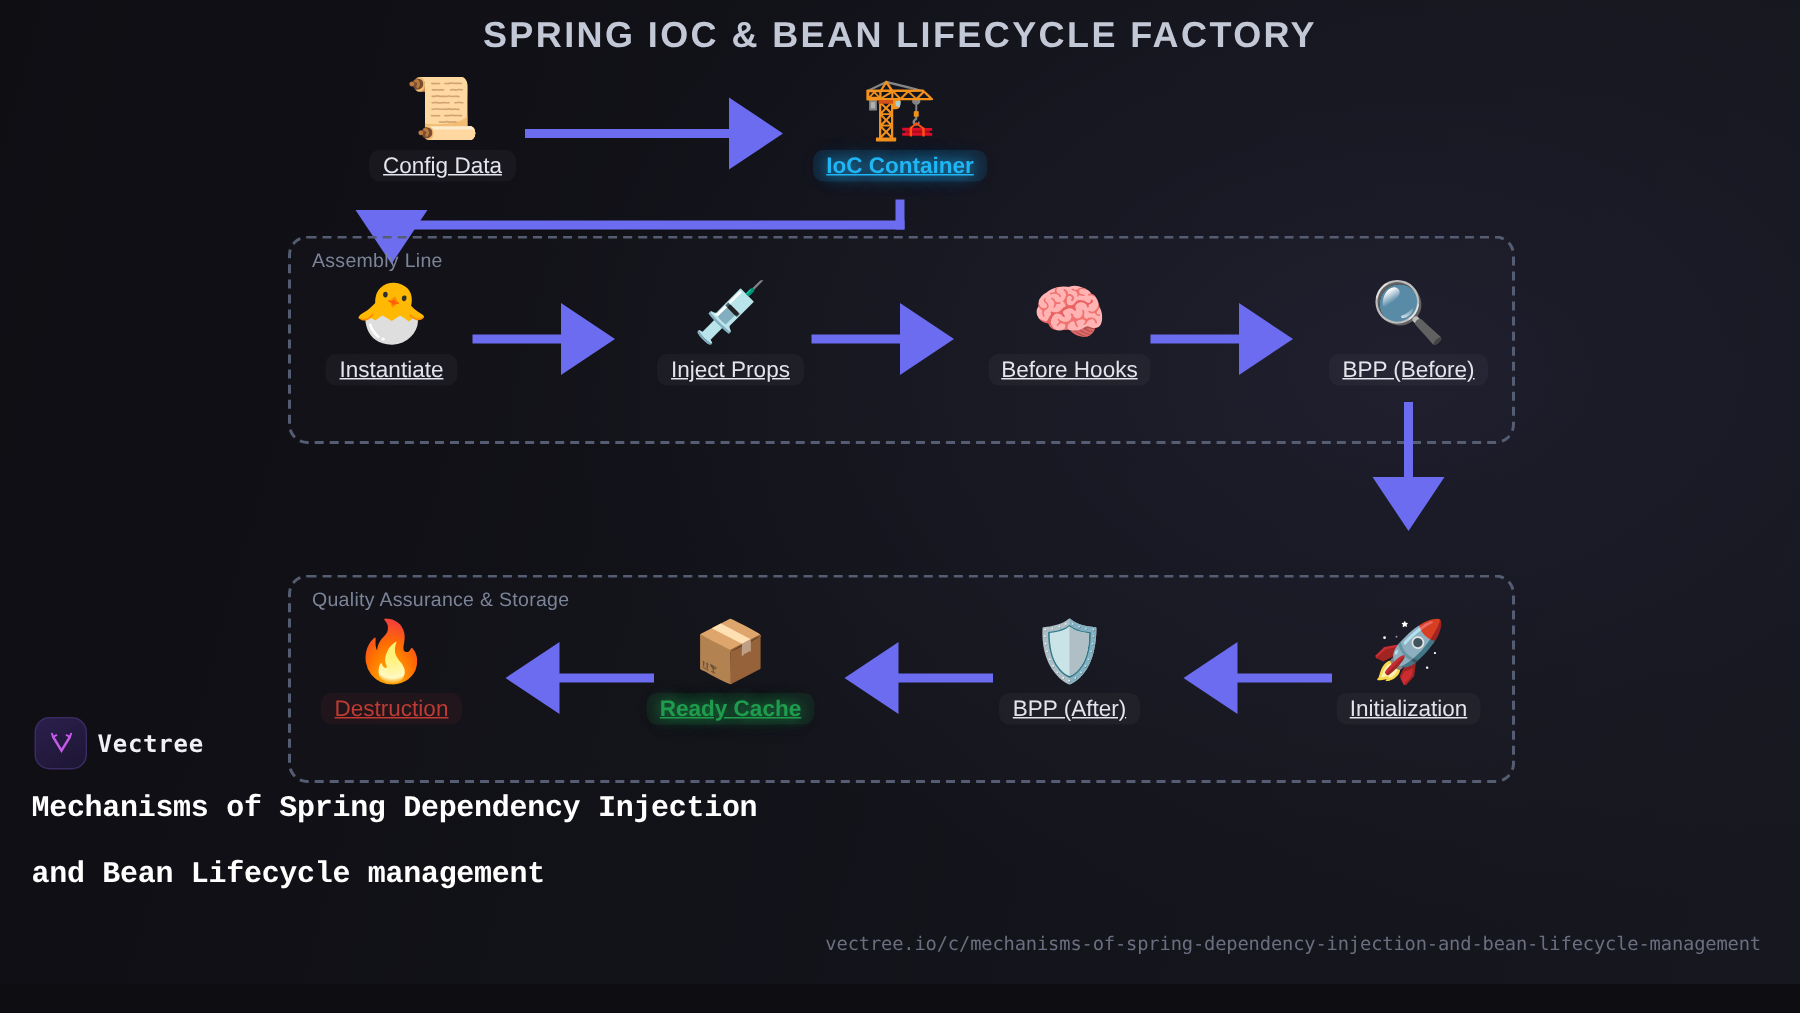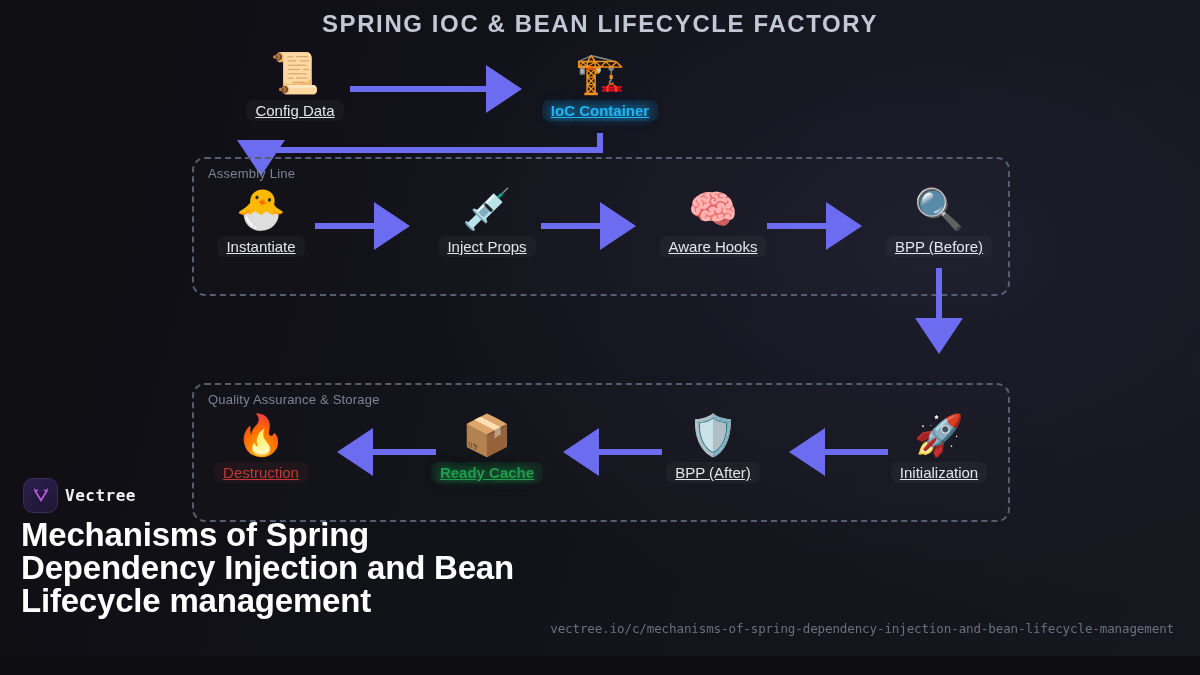--- a/index.html
+++ b/index.html
@@ -128,24 +128,24 @@
     font-weight: bold;
     color: #f0f0f5;
     letter-spacing: 0.5px;
   }
 
   #headline {
     position: absolute;
     left: 21px;
     top: 518px;
     width: 520px;
-    font-family: Liberation Sans, sans-serif;
-    font-size: 33px;
-    font-weight: bold;
-    line-height: 33px;
+    font-family: Liberation Mono, monospace;
+    font-size: 20px;
+    font-weight: bold;
+    line-height: 44px;
     color: #ffffff;
     letter-spacing: -0.2px;
   }
 
   #footer-url {
     position: absolute;
     right: 26px;
     bottom: 20px;
     font-family: "DejaVu Sans Mono", monospace;
     font-size: 12.5px;
@@ -192,21 +192,21 @@
   <div class="node" style="left:412px; top:186px;">
     <span class="emoji">💉</span>
     <span class="label">Inject Props</span>
   </div>
 
   <div class="arrow-shaft" style="left:541px; top:223px; width:65px; height:6px;"></div>
   <div class="arrow-head head-right" style="left:600px; top:202px;"></div>
 
   <div class="node" style="left:638px; top:186px;">
     <span class="emoji">🧠</span>
-    <span class="label">Aware Hooks</span>
+    <span class="label">Before Hooks</span>
   </div>
 
   <div class="arrow-shaft" style="left:767px; top:223px; width:65px; height:6px;"></div>
   <div class="arrow-head head-right" style="left:826px; top:202px;"></div>
 
   <div class="node" style="left:864px; top:186px;">
     <span class="emoji">🔍</span>
     <span class="label">BPP (Before)</span>
   </div>
 

